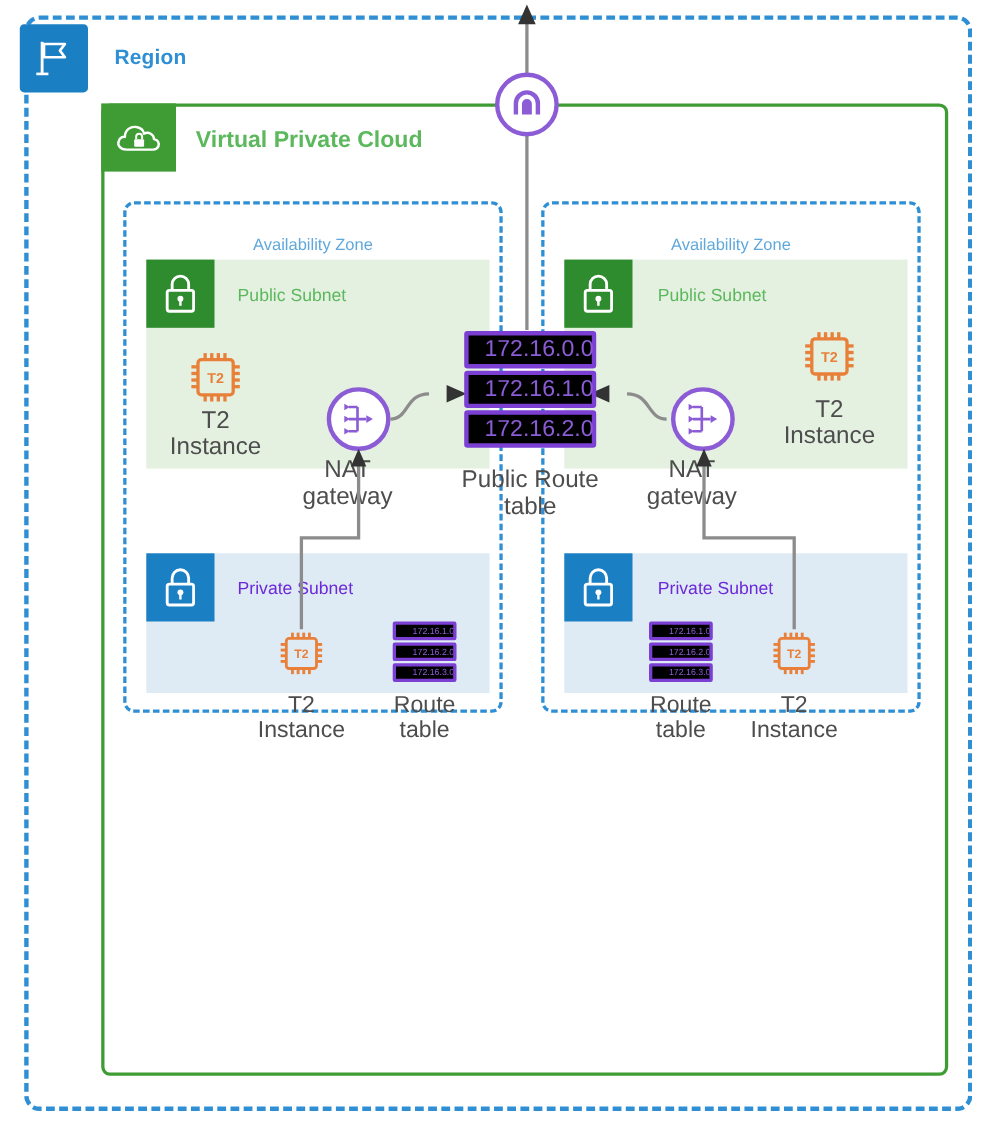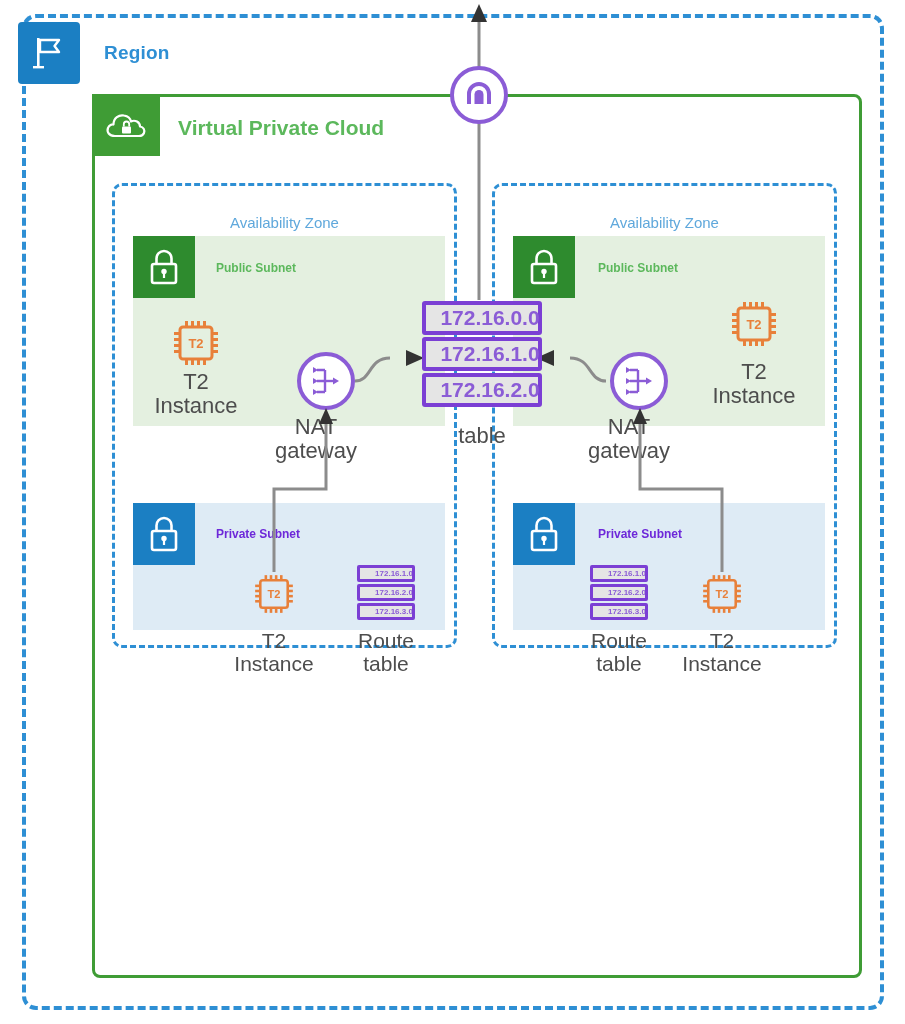--- a/index.html
+++ b/index.html
@@ -67,31 +67,31 @@
   .az-label-right { left: 492px; }
   .subnet-body { position: absolute; }
   .pub-body { background: #E4F0E0; }
   .priv-body { background: #DEEBF5; }
   .subnet-icon {
     position: absolute; width: 62px; height: 62px;
     display: flex; align-items: center; justify-content: center;
   }
   .pub-icon  { background: #2E8B2E; }
   .priv-icon { background: #1B7FC3; }
-  .subnet-label { position: absolute; font-size: 12px; font-weight: 700; }
+  .subnet-label { position: absolute; font-size: 16px; font-weight: 400; }
   .pub-label  { color: #5CB85C; }
   .priv-label { color: #6d28d9; }
 
   
   .rt-stack { position: absolute; display: flex; flex-direction: column; }
   .rt-row {
     border: 4px solid #7B3FD4;
-    background: #e5e5e5;
+    background: #000000;
     color: #8B5CD6;
-    font-weight: 700;
+    font-weight: 400;
     display: flex; align-items: center; justify-content: center;
     border-radius: 3px;
     padding-left: 16px;
   }
   .rt-big .rt-row {
     width: 120px; height: 34px; font-size: 21px; margin-bottom: 2px;
   }
   .rt-small .rt-row {
     width: 58px; height: 17px; font-size: 8px; margin-bottom: 2px;
     border-width: 3px; border-radius: 2px;
@@ -394,20 +394,21 @@
     <path d="M722 572 L722 489 L640 489 L640 420" fill="none" stroke="#8C8C8C" stroke-width="3"></path>
     <path d="M640 408 l7 16 l-14 0 z" fill="#333333"></path>
   </svg>
 
   <div class="rt-stack rt-big" style="left:422px; top:301px;">
     <div class="rt-row">172.16.0.0</div>
     <div class="rt-row">172.16.1.0</div>
     <div class="rt-row">172.16.2.0</div>
   </div>
   <div class="node-label" style="left:392px; top:424px; width:180px;">
+    <div>Public Route</div>
     <div>table</div>
   </div>
 
   <div class="igw-wrap" style="left:450px; top:66px;">
     <svg width="36" height="36" viewBox="0 0 36 36">
       <path d="M8 27 V17 a10 10 0 0 1 20 0 V27" fill="none" stroke="#8B5CD6" stroke-width="4"></path>
       <path d="M13.5 27 V17.5 a4.5 4.5 0 0 1 9 0 V27" fill="#8B5CD6"></path>
     </svg>
   </div>
 

